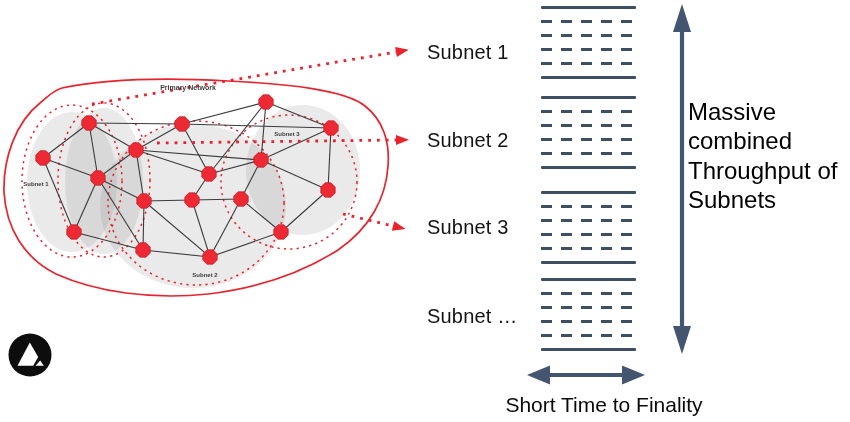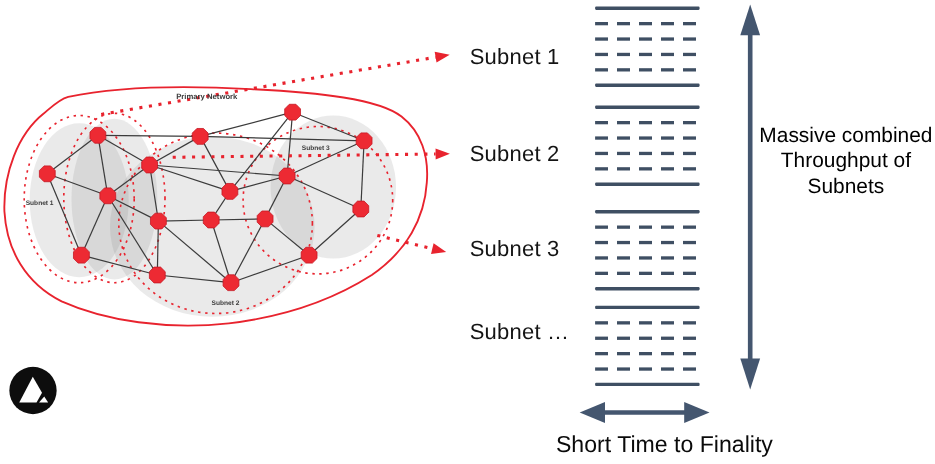--- a/index.html
+++ b/index.html
@@ -7,33 +7,33 @@
     position:relative;width:850px;height:422px;background:#ffffff;overflow:hidden;
     font-family:"Liberation Sans",sans-serif;
   }
   
   #net{position:absolute;left:0;top:0;width:430px;height:330px;}
   
   .subnet-label{position:absolute;left:427px;font-size:20px;color:#141414;letter-spacing:.2px;}
   #lbl-s1{top:41px;}
   #lbl-s2{top:129px;}
   #lbl-s3{top:216px;}
-  #lbl-s4{top:291px;}
+  #lbl-s4{top:305px;}
   
   #blocks-col{position:absolute;left:541px;top:0;width:95px;height:360px;}
   .block-group{position:absolute;left:0;width:95px;height:73px;display:flex;flex-direction:column;justify-content:space-between;}
   .block-bar{height:3.2px;width:95px;border-radius:1px;}
   .block-dashrow{height:3.6px;width:93px;}
   
   #v-arrow{position:absolute;left:660px;top:0;width:44px;height:360px;}
   #h-arrow{position:absolute;left:520px;top:362px;width:132px;height:28px;}
   
   #throughput-text{
-    position:absolute;left:688px;top:112px;width:162px;text-align:center;
-    font-size:19px;line-height:1.22;color:#000;
+    position:absolute;left:688px;top:97px;width:162px;
+    font-size:24px;line-height:1.22;color:#000;
   }
   
   #finality-text{
     position:absolute;left:498px;top:393px;width:212px;text-align:center;
     font-size:21px;color:#0a0a0a;
   }
   
   #logo{position:absolute;left:8px;top:333px;width:44px;height:44px;}
 </style>
 </head>

